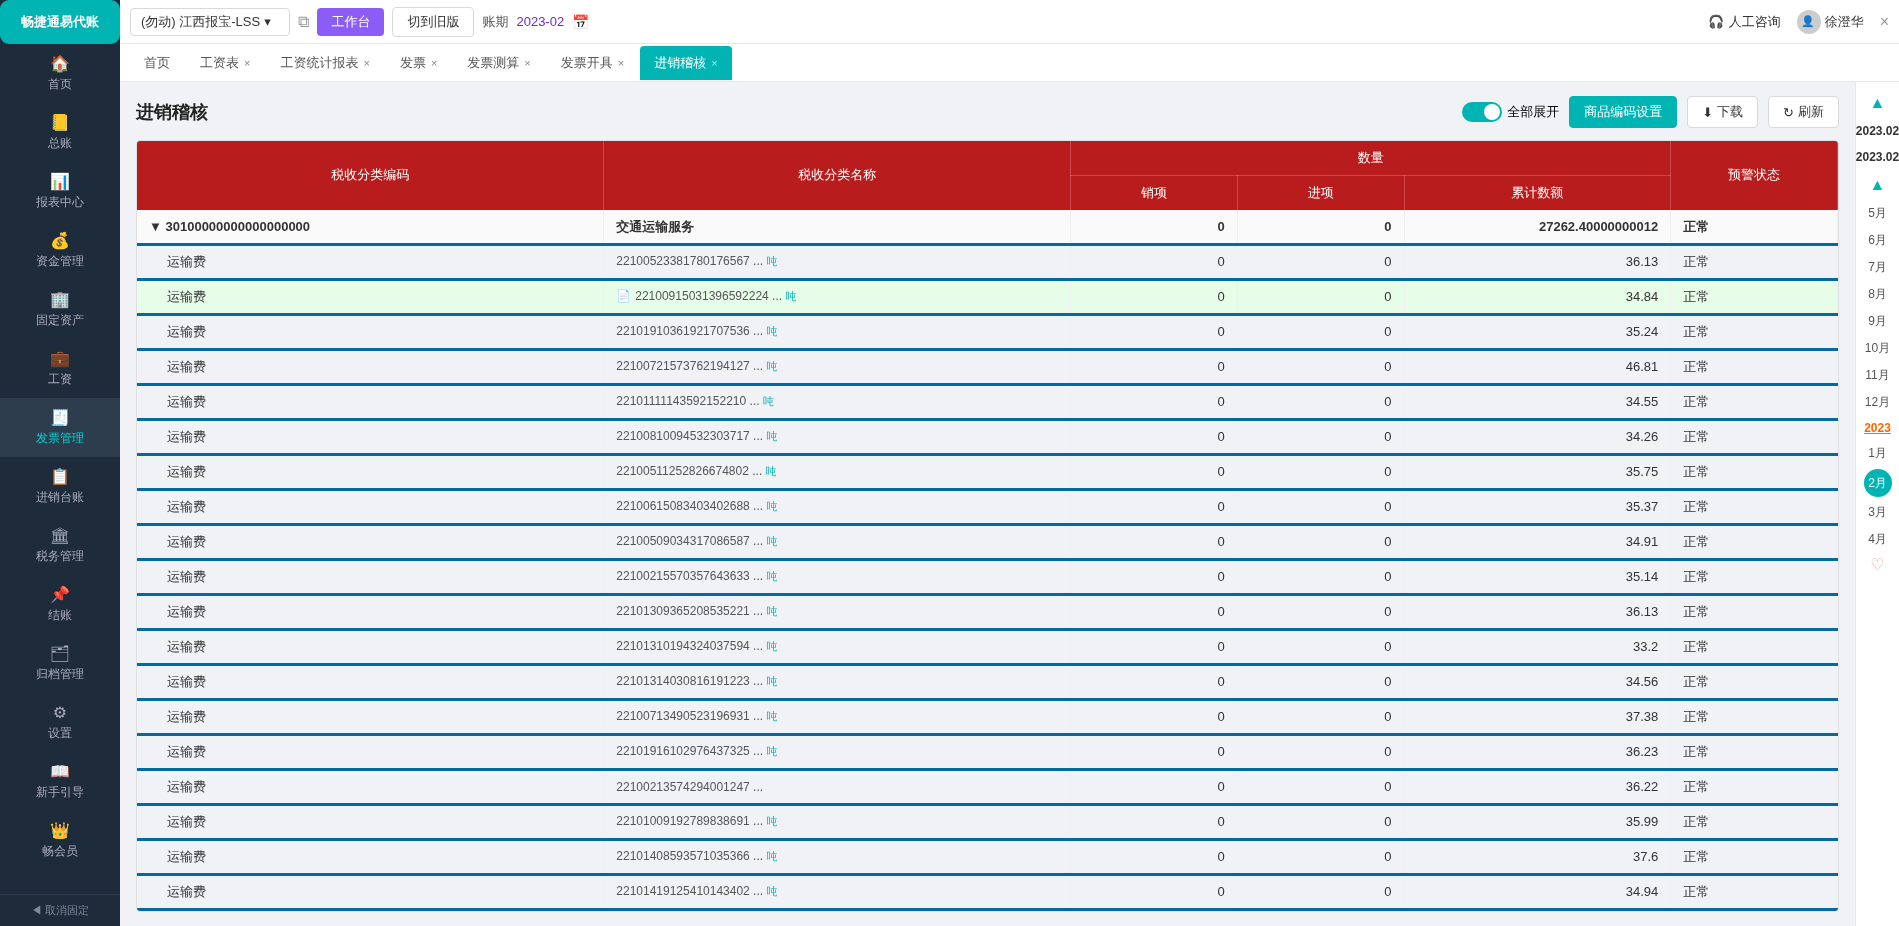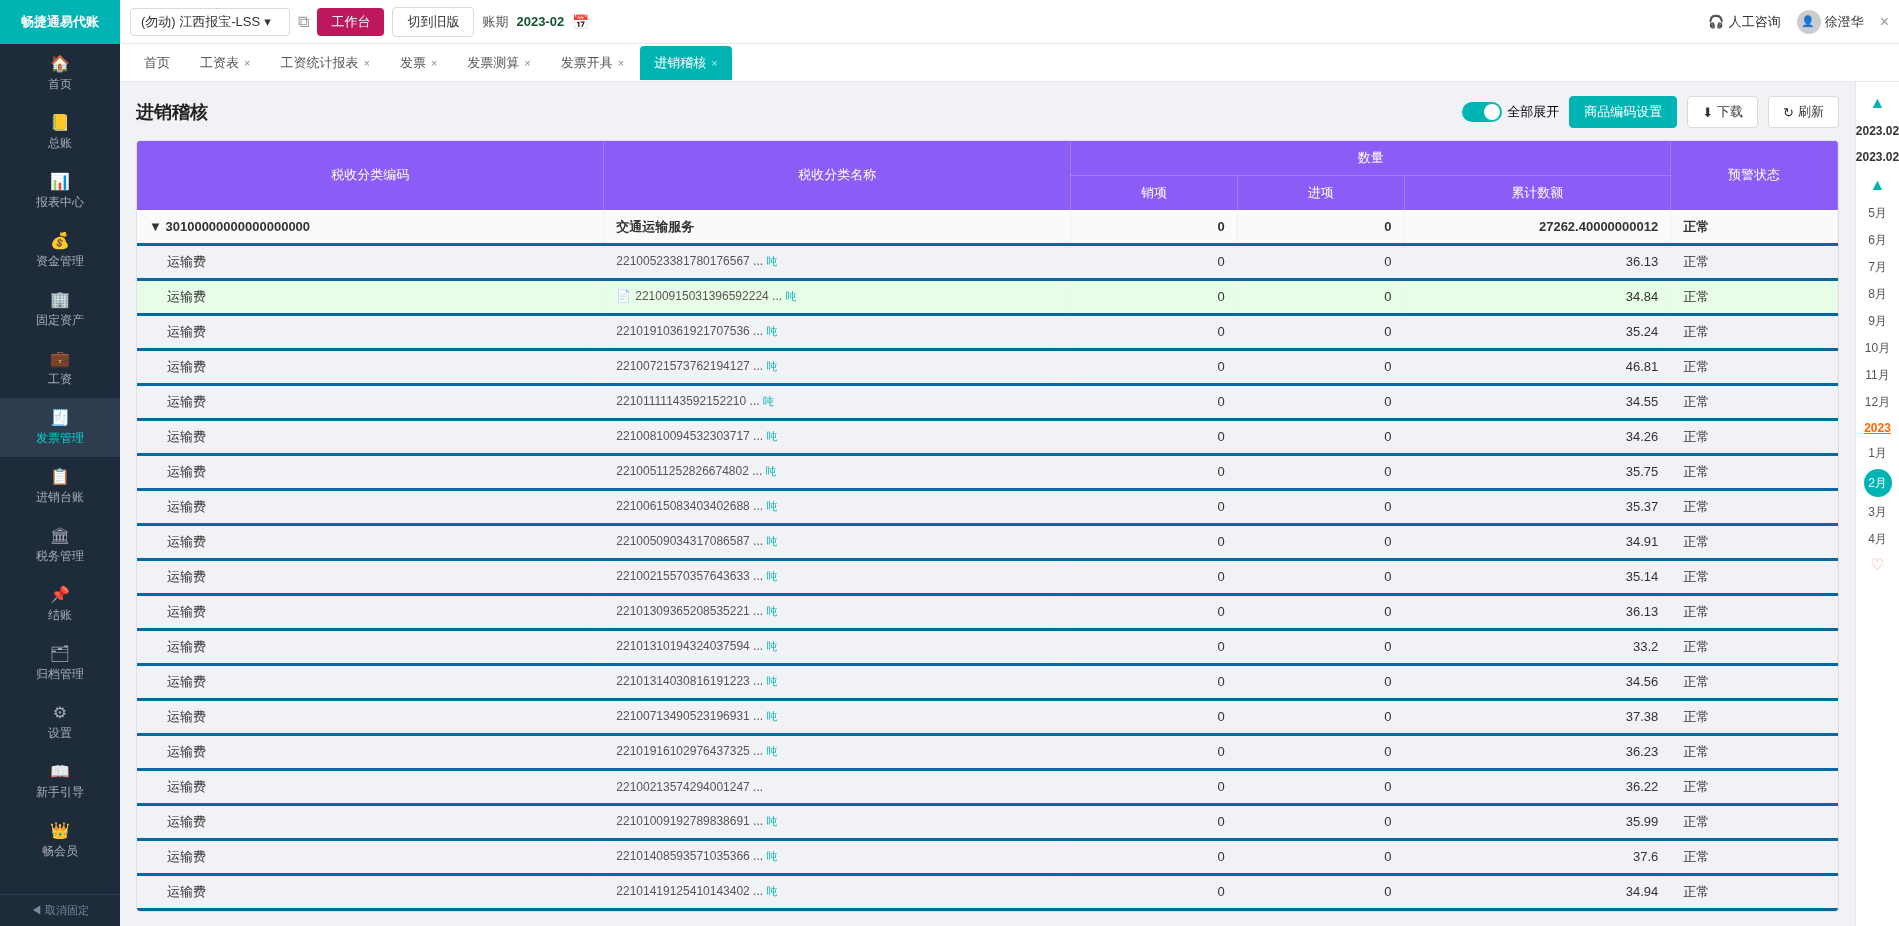--- a/index.html
+++ b/index.html
@@ -19,20 +19,21 @@
       background: #00b4b4;
       padding: 10px;
       text-align: center;
       color: white;
       font-size: 13px;
       font-weight: bold;
       height: 44px;
       display: flex;
       align-items: center;
       justify-content: center;
+      border-radius: 9px;
     }
     .sidebar-item {
       display: flex;
       flex-direction: column;
       align-items: center;
       padding: 10px 5px;
       cursor: pointer;
       color: #aab;
       font-size: 12px;
       gap: 3px;
@@ -81,21 +82,21 @@
       cursor: pointer;
       min-width: 160px;
     }
     .topbar-btn {
       padding: 5px 14px;
       border-radius: 4px;
       border: none;
       cursor: pointer;
       font-size: 13px;
     }
-    .btn-workbench { background: #be185d; color: white; }
+    .btn-workbench { background: #8b5cf6; color: white; }
     .btn-switch { background: white; border: 1px solid #d9d9d9; color: #333; }
     .topbar-right {
       margin-left: auto;
       display: flex;
       align-items: center;
       gap: 16px;
       font-size: 13px;
       color: #333;
     }
     .close-btn {
@@ -204,21 +205,21 @@
       overflow: auto;
       border: 1px solid #e0e0e0;
       border-radius: 4px;
     }
     table {
       width: 100%;
       border-collapse: collapse;
       font-size: 13px;
     }
     thead tr th {
-      background: #8b5cf6;
+      background: #b91c1c;
       color: white;
       padding: 8px 12px;
       text-align: center;
       font-weight: normal;
       border-right: 1px solid rgba(255,255,255,0.2);
       white-space: nowrap;
     }
     thead tr:first-child th { border-bottom: 1px solid rgba(255,255,255,0.2); }
     tbody tr { border-bottom: 3px solid #0369a1; }
     tbody tr.highlighted { background: #e8fde8; }
@@ -340,21 +341,21 @@
 
   <div class="topbar">
     <div class="topbar-company">
       <span>(勿动) 江西报宝-LSS</span>
       <span>▾</span>
     </div>
     <span style="font-size:16px; color:#999; cursor:pointer;">⧉</span>
     <button class="topbar-btn btn-workbench">工作台</button>
     <button class="topbar-btn btn-switch">切到旧版</button>
     <span style="font-size:13px; color:#555;">账期</span>
-    <span style="font-size:13px; color:#14532d; font-weight:bold;">2023-02</span>
+    <span style="font-size:13px; color:#6d28d9; font-weight:normal;">2023-02</span>
     <span style="font-size:14px; color:#999; cursor:pointer;">📅</span>
     <div class="topbar-right">
       <span style="cursor:pointer; display:flex; align-items:center; gap:4px;">
         <span>🎧</span>
         <span>人工咨询</span>
       </span>
       <span style="cursor:pointer; display:flex; align-items:center; gap:4px;">
         <span style="width:24px;height:24px;background:#ccc;border-radius:50%;display:inline-flex;align-items:center;justify-content:center;font-size:11px;">👤</span>
         <span>徐澄华</span>
       </span>

